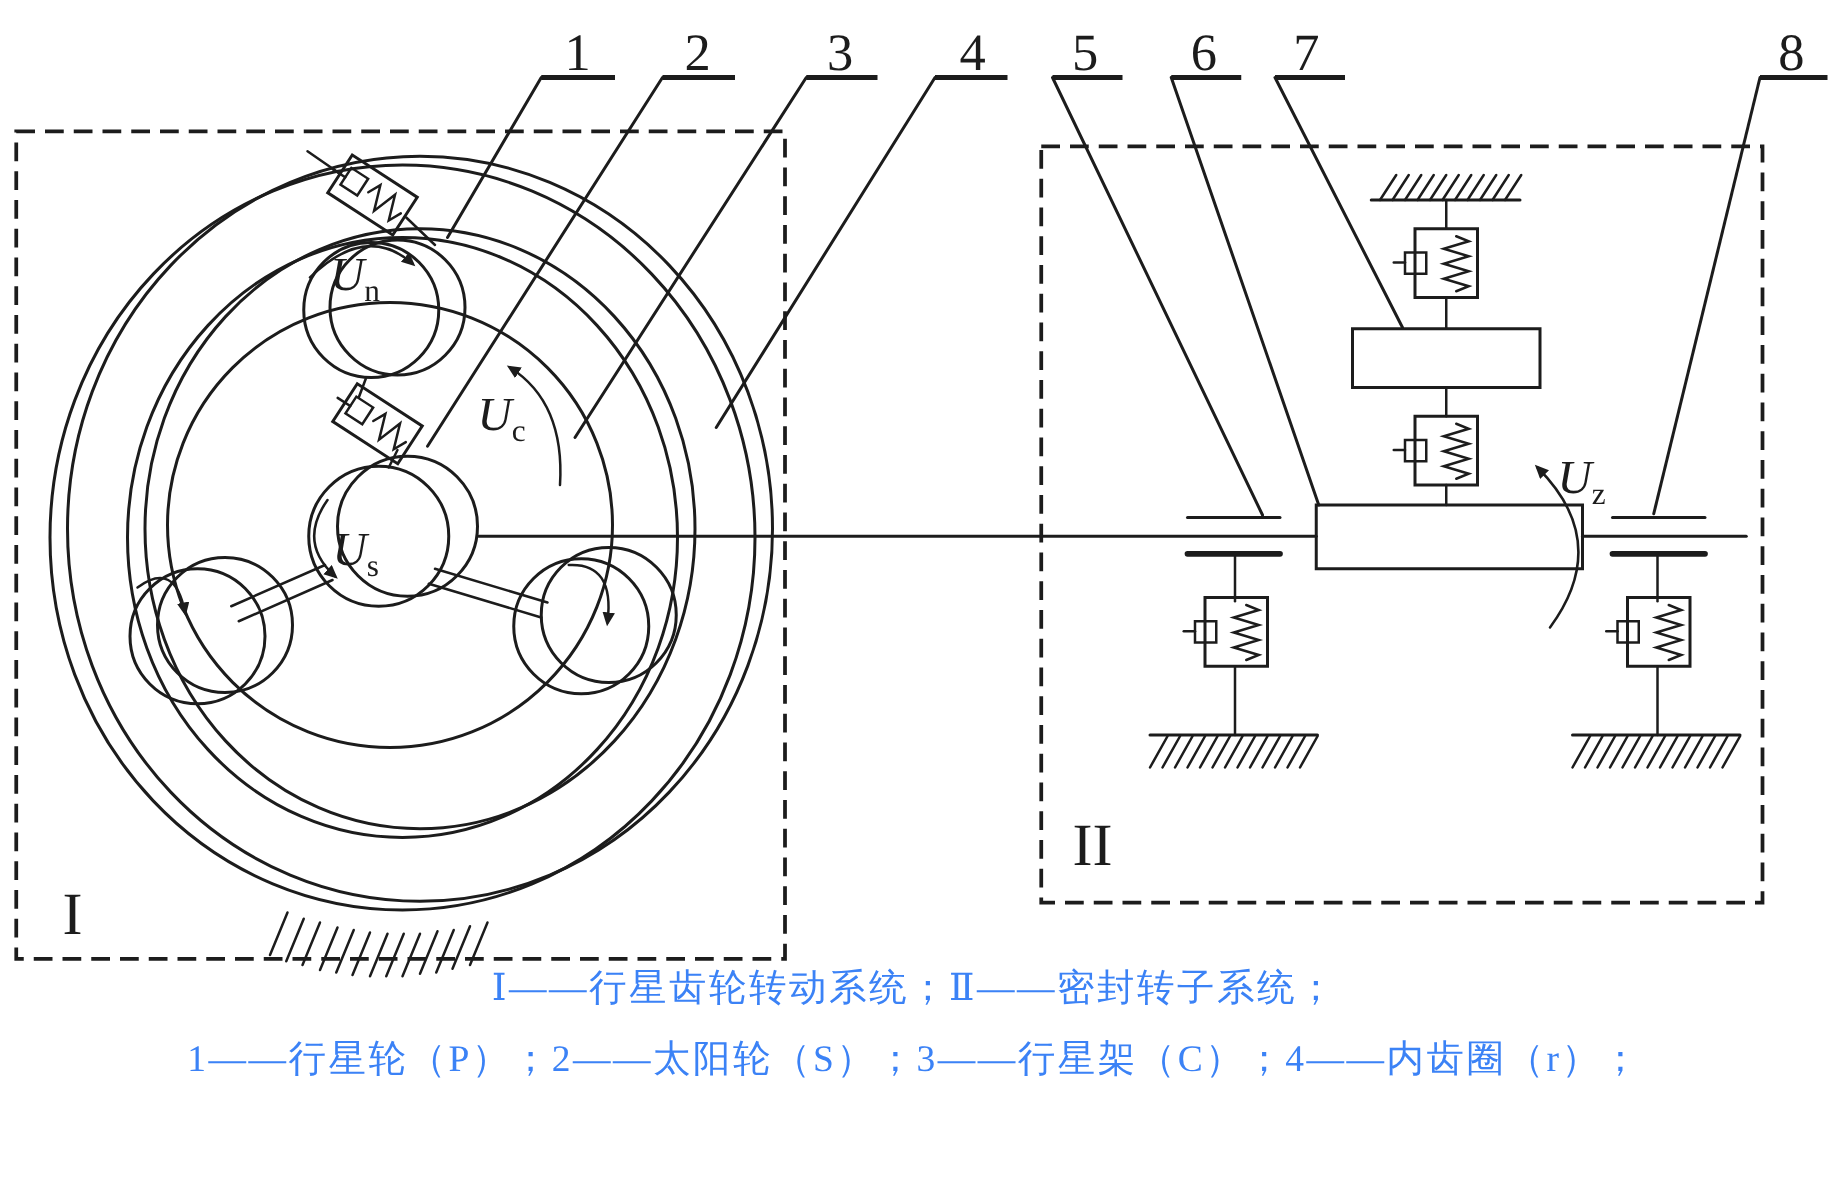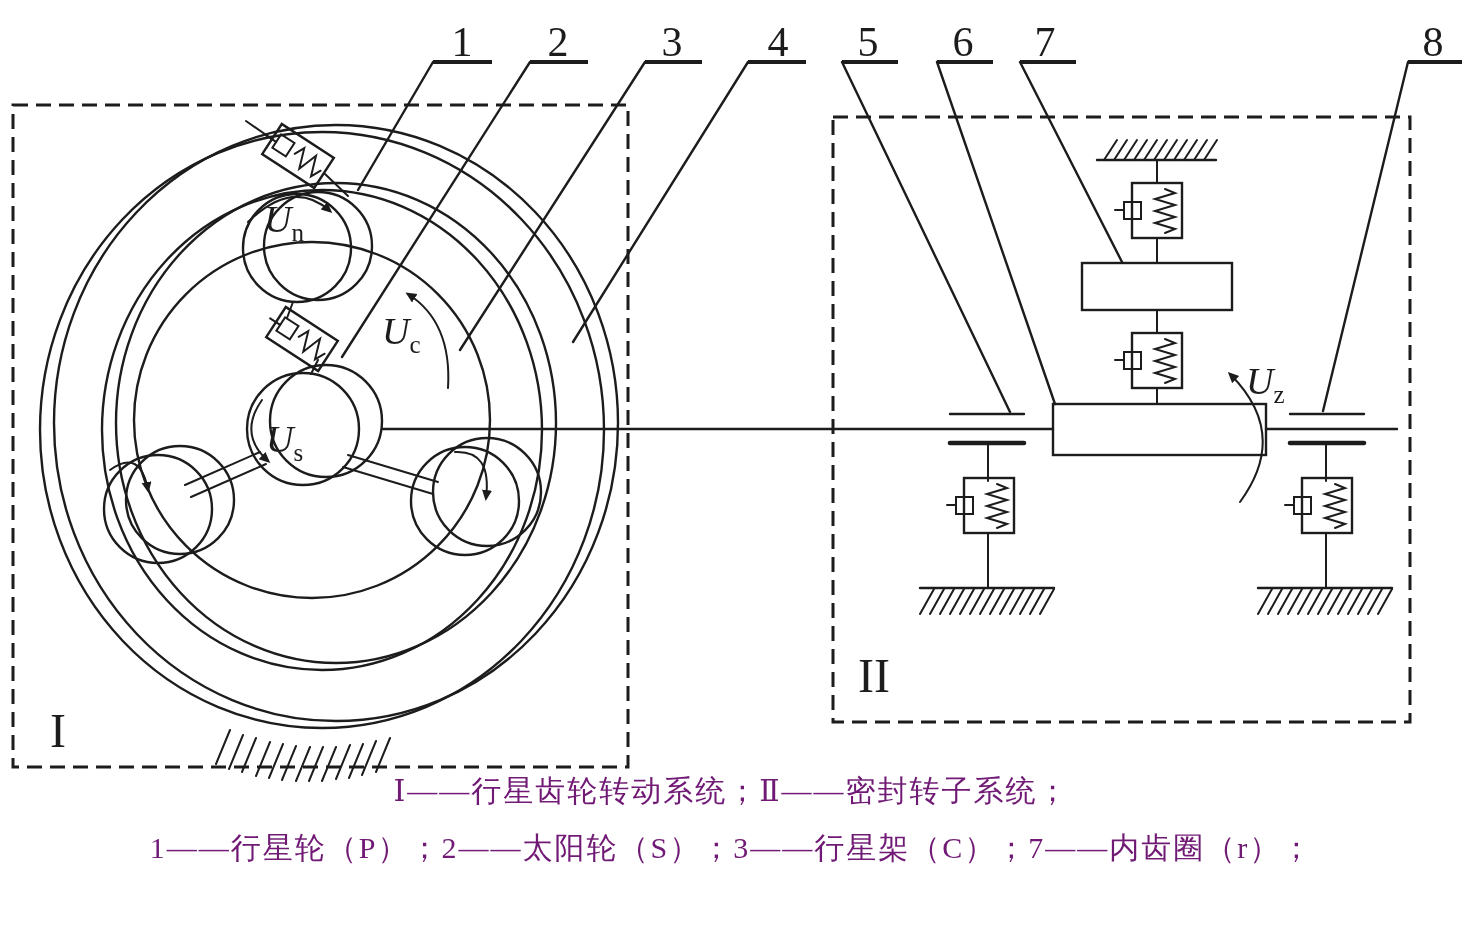--- a/index.html
+++ b/index.html
@@ -12,21 +12,21 @@
   .thin{stroke-width:2;}
   .thick{stroke-width:4.6;}
   .under{stroke:#1c1c1c;stroke-width:4;fill:none;}
   .dashed{stroke:#1c1c1c;stroke-width:3;fill:none;stroke-dasharray:15 8;}
   .num{font-size:42px;fill:#1c1c1c;text-anchor:middle;}
   .roman{font-size:48px;fill:#1c1c1c;}
   .ulab{font-size:38px;font-style:italic;fill:#1c1c1c;}
   .usub{font-size:25px;font-style:normal;}
   .captions{position:absolute;left:0;top:776px;width:1463px;text-align:center;}
   .cap-line{font-size:30px;line-height:1;margin:0 0 27px 0;letter-spacing:2px;
-            font-family:"Liberation Serif","DejaVu Serif",serif;color:#701a75;}
+            font-family:"Liberation Serif","DejaVu Serif",serif;color:#3b82f6;}
 </style>
 </head>
 <body>
 
 <div class="stage">
 <svg width="1463" height="944" viewBox="0 0 1463 944">
   <defs>
     <marker id="arrow" markerUnits="userSpaceOnUse" markerWidth="18" markerHeight="14" refX="8" refY="5" orient="auto">
       <path d="M0,0 L11,5 L0,10 Z" fill="#1c1c1c"></path>
     </marker>
@@ -212,15 +212,15 @@
     <g>
       <text x="1433" y="56" class="num">8</text>
       <line x1="1408" y1="62" x2="1462" y2="62" class="under"></line>
       <line x1="1408" y1="62" x2="1323" y2="411" class="ln"></line>
     </g>
   </g>
 </svg>
 
 <div class="captions">
   <div class="cap-line">Ⅰ——行星齿轮转动系统；Ⅱ——密封转子系统；</div>
-  <div class="cap-line">1——行星轮（P）；2——太阳轮（S）；3——行星架（C）；7——内齿圈（r）；</div>
+  <div class="cap-line">1——行星轮（P）；2——太阳轮（S）；3——行星架（C）；4——内齿圈（r）；</div>
 </div>
 </div>
 
 </body></html>

